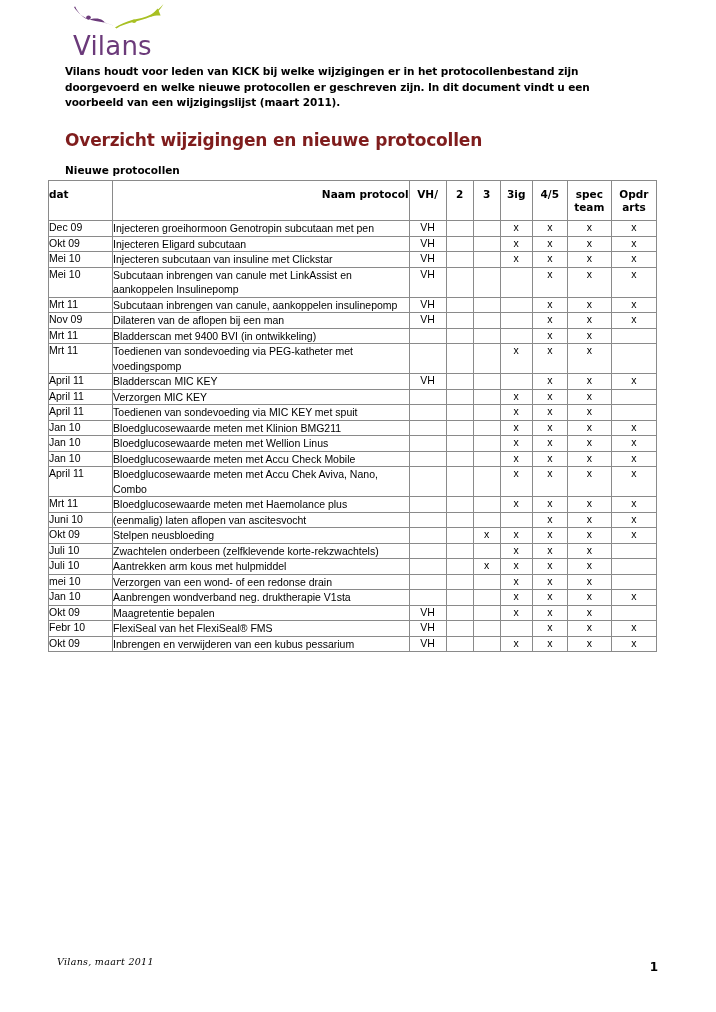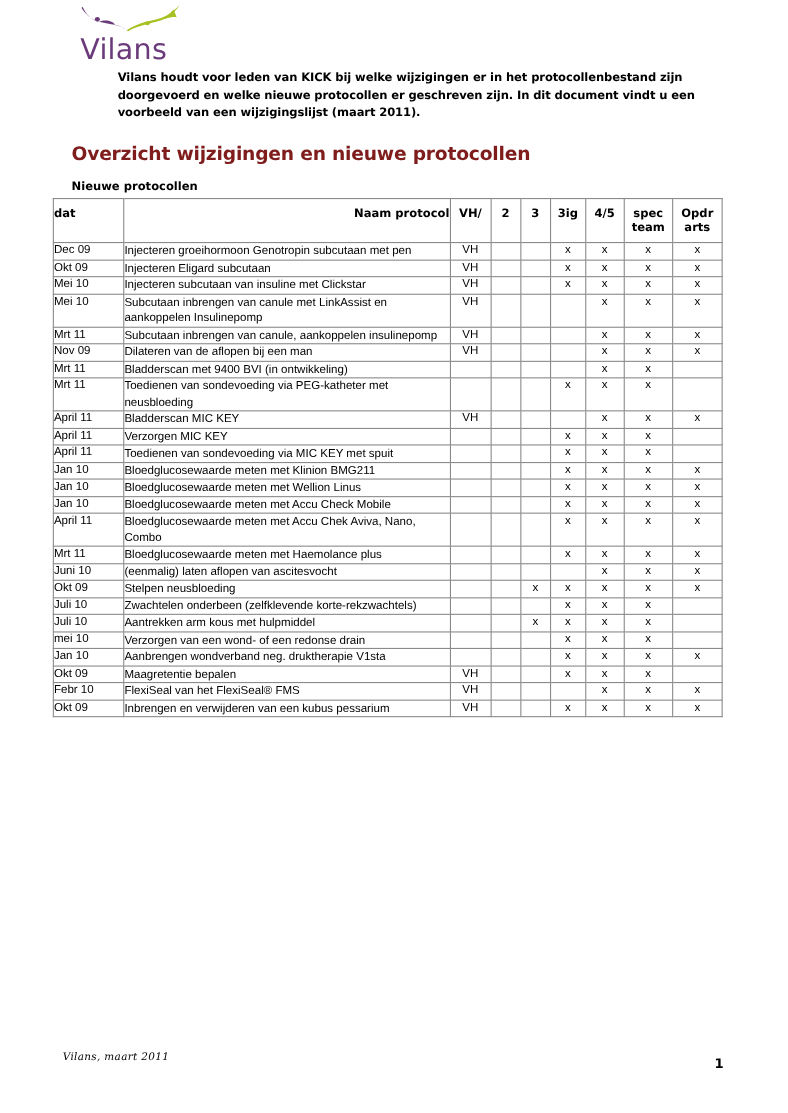--- a/index.html
+++ b/index.html
@@ -53,21 +53,20 @@
     position: absolute;
     left: 65px;
     top: 64px;
     width: 584px;
     font-family: "DejaVu Sans", sans-serif;
     font-size: 10.5px;
     font-weight: 700;
     line-height: 15.5px;
     color: #000;
     letter-spacing: -0.1px;
-    margin-left: 42px;
   }
 
   
   .doc-title {
     position: absolute;
     left: 65px;
     top: 130px;
     font-family: "DejaVu Sans", sans-serif;
     font-size: 17px;
     font-weight: 700;
@@ -286,21 +285,21 @@
             <td class="c-vh"></td>
             <td class="c-mark"></td>
             <td class="c-mark"></td>
             <td class="c-mark"></td>
             <td class="c-mark">x</td>
             <td class="c-mark">x</td>
             <td class="c-mark"></td>
           </tr>
           <tr>
             <td class="c-dat">Mrt 11</td>
-            <td class="c-naam">Toedienen van sondevoeding via PEG-katheter met neusbloeding</td>
+            <td class="c-naam">Toedienen van sondevoeding via PEG-katheter met voedingspomp</td>
             <td class="c-vh"></td>
             <td class="c-mark"></td>
             <td class="c-mark"></td>
             <td class="c-mark">x</td>
             <td class="c-mark">x</td>
             <td class="c-mark">x</td>
             <td class="c-mark"></td>
           </tr>
           <tr>
             <td class="c-dat">April 11</td>

